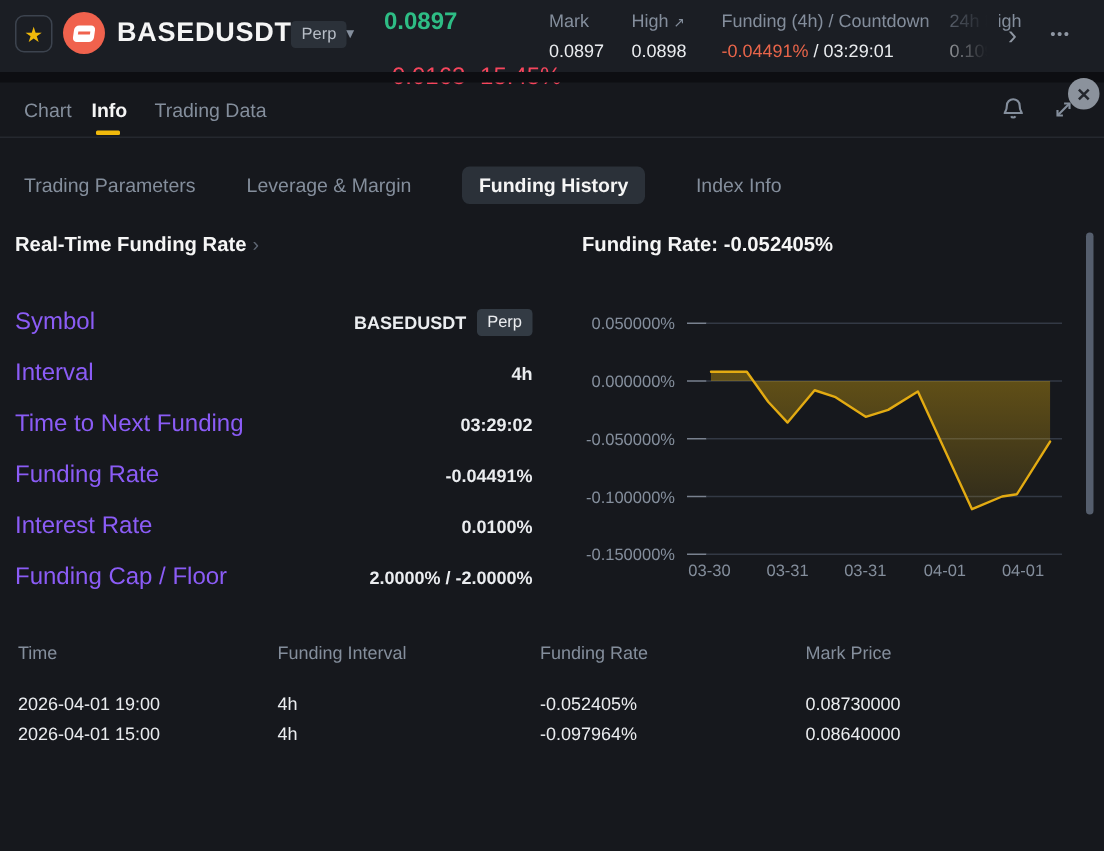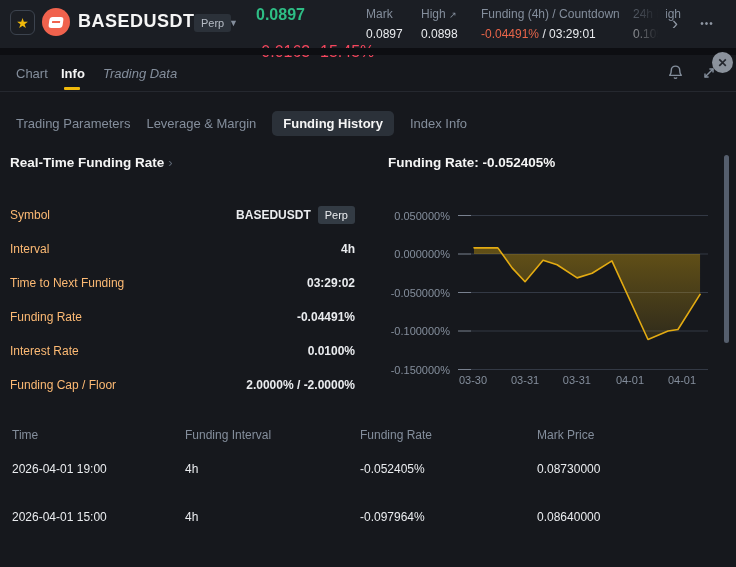--- a/index.html
+++ b/index.html
@@ -45,55 +45,55 @@
   .idx-arrow { color:#848e9c; font-size:9px; }
   .topbar-fade { position:absolute; left:614px; top:0; width:52px; height:48px;
     background:linear-gradient(to right, rgba(27,30,36,0), #1b1e24 85%); pointer-events:none; }
   .tb-btn { position:absolute; top:10px; width:26px; height:26px; color:#8f97a3;
     display:flex; align-items:center; justify-content:center; cursor:pointer; background:transparent; border:none; }
   .btn-next { left:662px; font-size:18px; }
   .btn-more { left:694px; font-size:16px; letter-spacing:1px; }
   
   .tabrow { position:absolute; left:0; top:55px; width:736px; height:37px; border-bottom:1px solid #25282f; }
   .tab { position:absolute; top:11px; font-size:13px; color:#848e9c; cursor:pointer; }
-  .tab-chart { left:16px; } .tab-info { left:61px; color:#f5f5f5; font-weight:bold; } .tab-trading-data { left:103px;font-style:italic; }
+  .tab-chart { left:16px; } .tab-info { left:61px; color:#f5f5f5; font-weight:bold; } .tab-trading-data { left:103px; }
   .tab-underline { position:absolute; left:64px; top:32px; width:16px; height:3px; background:#f0b90b; border-radius:1px; }
   .icon-btn { position:absolute; top:9px; width:20px; height:20px; background:transparent; border:none; cursor:pointer; color:#848e9c; }
   .bell-btn { left:665px; } .expand-btn { left:699px; }
   .close-btn {
     position:absolute; left:712px; top:52px; width:21px; height:21px; border-radius:50%;
     background:#8b929c; color:#23262d; border:none; font-size:12px; font-weight:bold;
     display:flex; align-items:center; justify-content:center; cursor:pointer; z-index:5;
   }
   
-  .subtabs { position:absolute; left:16px; top:110px; height:27px; display:flex; gap:16px; align-items:center; }
+  .subtabs { position:absolute; left:16px; top:110px; height:27px; display:flex; gap:34px; align-items:center; }
   .subtab { font-size:13px; color:#848e9c; cursor:pointer; white-space:nowrap; }
   .subtab.active { background:#2b3139; color:#f5f5f5; font-weight:bold; padding:5px 11px; border-radius:5px; }
   
   .section-heading { font-size:13.5px; font-weight:bold; color:#f5f5f5; }
   .heading-chevron { color:#5e6673; font-weight:normal; font-size:13px; margin-left:4px; }
   .rt-panel { position:absolute; left:10px; top:155px; width:345px; }
   .rt-rows { margin-top:28px; }
   .rt-row { display:flex; justify-content:space-between; align-items:center; height:34px; }
-  .rt-label { font-size:12px; color:#fdba74; }
+  .rt-label { font-size:16px; color:#8b5cf6; }
   .rt-value { font-size:12px; color:#eaecef; font-weight:bold; display:flex; align-items:center; gap:7px; }
   .rt-badge { background:#333b44; color:#eaecef; font-size:11px; font-weight:normal; padding:3px 7px; border-radius:3px; }
   
   .chart-panel { position:absolute; left:388px; top:155px; width:340px; }
   .chart-title { font-size:13.5px; font-weight:bold; color:#f5f5f5; }
   .chart-svg { position:absolute; left:0; top:50px; }
   .axis-label { font-family:"Liberation Sans", sans-serif; font-size:11px; fill:#848e9c; }
   
   .history { position:absolute; left:0; top:413px; width:736px; }
   .history .section-heading { margin-left:10px; height:20px; line-height:20px; }
   .h-grid { display:grid; grid-template-columns:173px 175px 177px 1fr; padding-left:12px; align-items:center; }
   .h-head { margin-top:12px; height:20px; }
   .h-head span { font-size:12px; color:#848e9c; }
   .h-row { height:20px; }
-  .h-row.r1 { margin-top:14px; } .h-row.r2 { margin-top:28px; }
+  .h-row.r1 { margin-top:14px; } .h-row.r2 { }
   .h-row span { font-size:12px; color:#eaecef; }
   
   .scrollbar { position:absolute; left:724px; top:155px; width:5px; height:188px; background:#555e6d; border-radius:3px; cursor:pointer; }
 </style>
 </head>
 <body>
 
 <div class="topbar">
   <button class="star-btn">
     <span>★</span>

